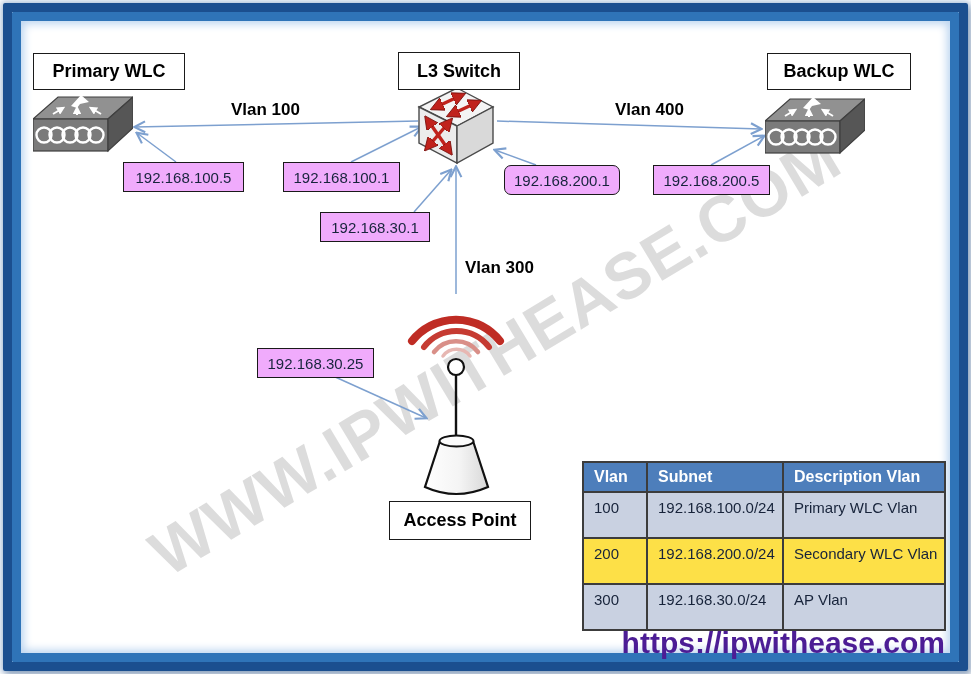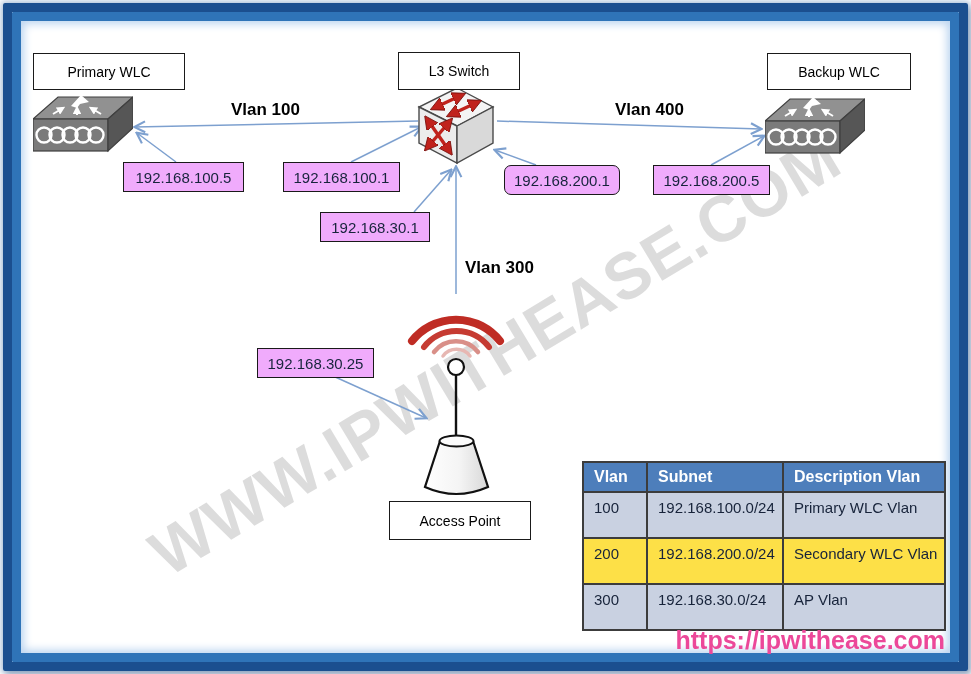--- a/index.html
+++ b/index.html
@@ -13,37 +13,37 @@
   .frame-glow{position:absolute;inset:21px;box-shadow:inset 0 0 9px 3px #bcd5f0;z-index:0;}
 
   .watermark{position:absolute;left:495px;top:355px;transform:translate(-50%,-50%) rotate(-31deg);
              font-size:65px;font-weight:bold;letter-spacing:1px;white-space:nowrap;
              color:rgba(130,130,130,0.28);z-index:1;user-select:none;}
 
   svg.diagram{position:absolute;left:0;top:0;z-index:2;}
 
   .node-label{position:absolute;background:#ffffff;border:1.5px solid #1a1a1a;
               display:flex;align-items:center;justify-content:center;
-              font-weight:normal;font-size:14px;color:#000;z-index:3;}
+              font-weight:bold;font-size:18px;color:#000;z-index:3;}
   .ip-box{position:absolute;background:#f0abfc;border:1.2px solid #1a1a1a;
           display:flex;align-items:center;justify-content:center;
           font-size:15px;color:#17243c;z-index:3;}
   .vlan-label{position:absolute;font-weight:bold;font-size:17px;color:#000;z-index:3;white-space:nowrap;}
 
   table.vlan-table{position:absolute;left:582px;top:461px;border-collapse:collapse;z-index:3;
                    font-size:15px;color:#17233a;}
   table.vlan-table th,table.vlan-table td{border:2px solid #3c3c3c;text-align:left;vertical-align:top;
                    padding:6px 6px 4px 10px;}
   table.vlan-table th{background:#4d7ebb;color:#ffffff;font-size:16px;font-weight:bold;height:24px;vertical-align:middle;padding-top:2px;padding-bottom:2px;}
   table.vlan-table td{height:34px;}
   .col-vlan{width:46px;} .col-subnet{width:118px;} .col-desc{width:144px;}
   tr.row-a td{background:#c9d1e1;} tr.row-b td{background:#fde047;margin-top:15px;}
 
-  .footer-url{position:absolute;right:26px;top:626px;font-size:25px;font-weight:bold;
-              color:#ec4899;z-index:4;text-decoration:none;white-space:nowrap;}
+  .footer-url{position:absolute;right:26px;top:626px;font-size:30px;font-weight:bold;
+              color:#4c1d95;z-index:4;text-decoration:none;white-space:nowrap;}
 </style>
 </head>
 <body>
 
 <div id="stage">
 
   <div class="frame-outer"></div>
   <div class="frame-mid"></div>
   <div class="frame-glow"></div>
 

